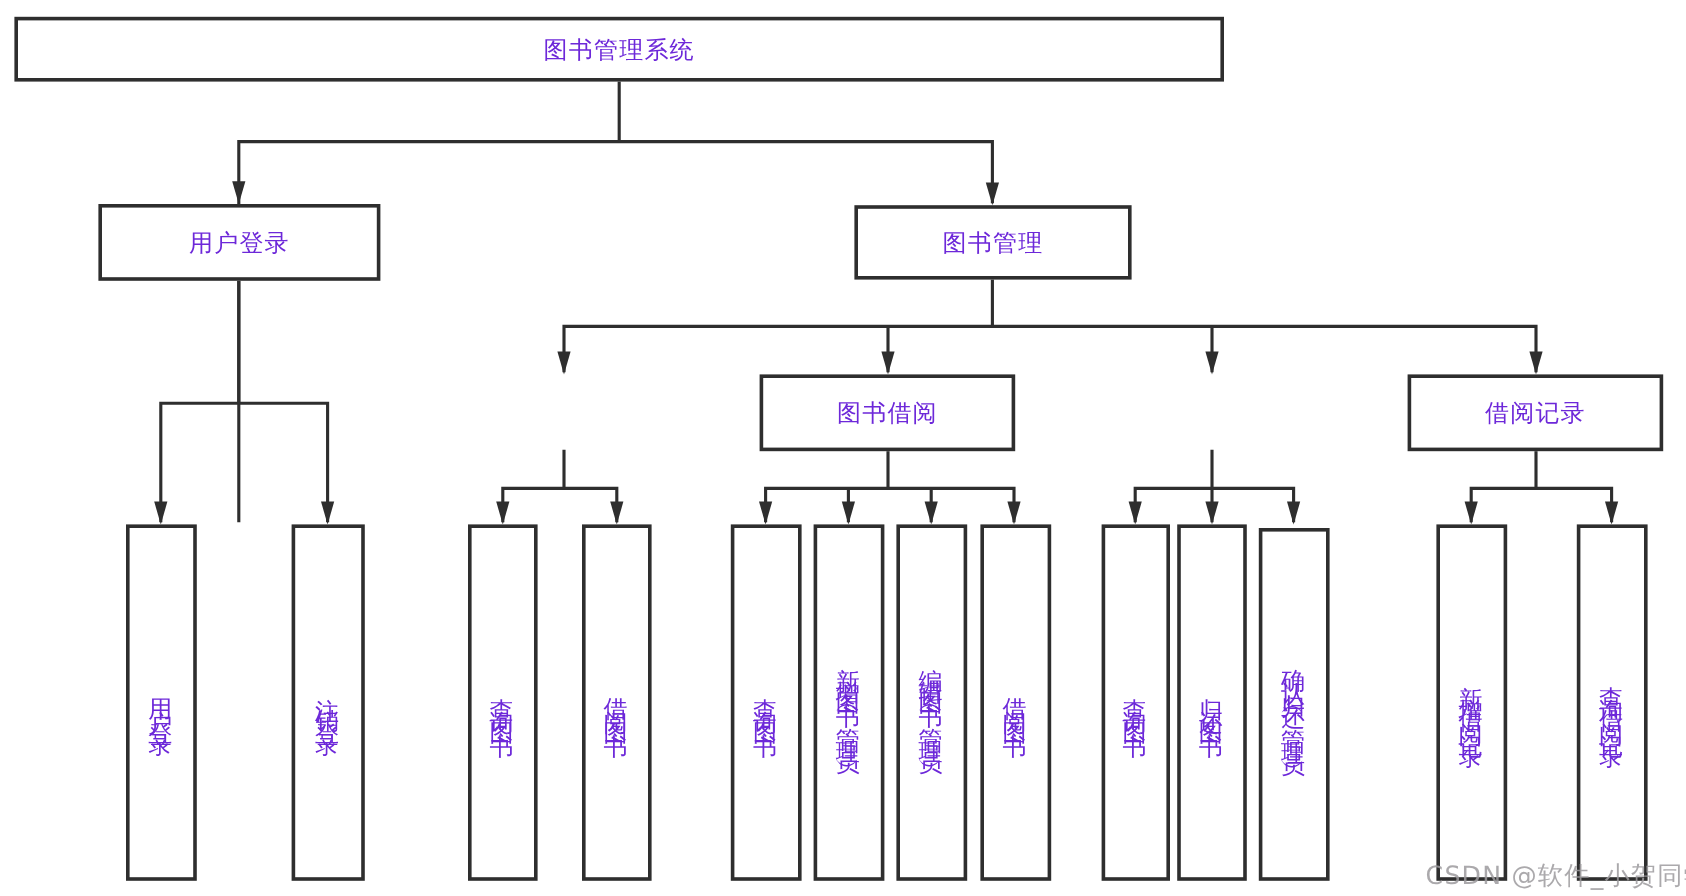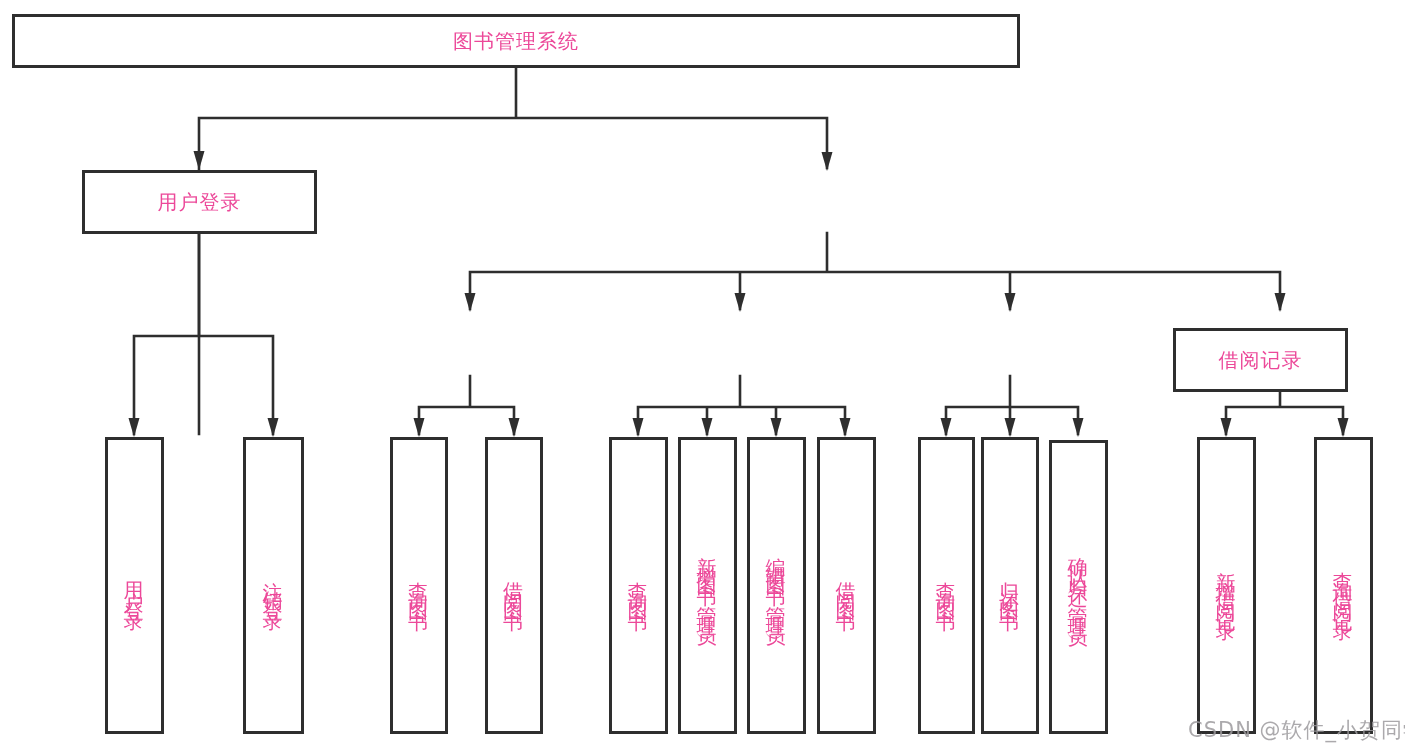--- a/index.html
+++ b/index.html
@@ -2,21 +2,21 @@
 <html><head>
 <meta charset="utf-8">
 <style>
   html,body{margin:0;padding:0;background:#ffffff;}
   body{font-family:"DejaVu Sans","Liberation Sans",sans-serif;}
   .canvas{position:relative;width:1405px;height:747px;background:#ffffff;overflow:hidden;color:#333333;}
   svg.wires{position:absolute;left:0;top:0;z-index:0;}
   .node{
     position:absolute;z-index:1;box-sizing:border-box;background:#ffffff;
     border:3px solid #2e2e2e;display:flex;align-items:center;justify-content:center;
-    font-size:20px;color:#ec4899;letter-spacing:1px;white-space:nowrap;
+    font-size:20px;color:#6d28d9;letter-spacing:1px;white-space:nowrap;
   }
   .node.lvl1{font-size:20px;}
   .node.v{
     writing-mode:vertical-rl;text-orientation:mixed;
     letter-spacing:10px;font-size:20px;white-space:normal;
   }
   .watermark{
     position:absolute;z-index:2;font-size:21px;letter-spacing:1px;
     color:#9d9b9e;opacity:.85;white-space:nowrap;
   }
@@ -73,22 +73,28 @@
     </g>
   </svg>
 
   <div class="node lvl1" style="left:12px;top:14px;width:1008px;height:54px">
     <span>图书管理系统</span>
   </div>
 
   <div class="node" style="left:82px;top:170px;width:235px;height:64px">
     <span>用户登录</span>
   </div>
+  <div class="node" style="left:712px;top:171px;width:231px;height:62px">
+    <span>图书管理</span>
+  </div>
 
-  <div class="node" style="left:1173px;top:328px;width:175px;height:64px">
+  <div class="node" style="left:633px;top:312px;width:213px;height:64px">
+    <span>图书借阅</span>
+  </div>
+  <div class="node" style="left:1173px;top:312px;width:213px;height:64px">
     <span>借阅记录</span>
   </div>
 
   <div class="node v" style="left:105px;top:437px;width:59px;height:297px">
     <span>用户登录</span>
   </div>
   <div class="node v" style="left:243px;top:437px;width:61px;height:297px">
     <span>注销登录</span>
   </div>
 

